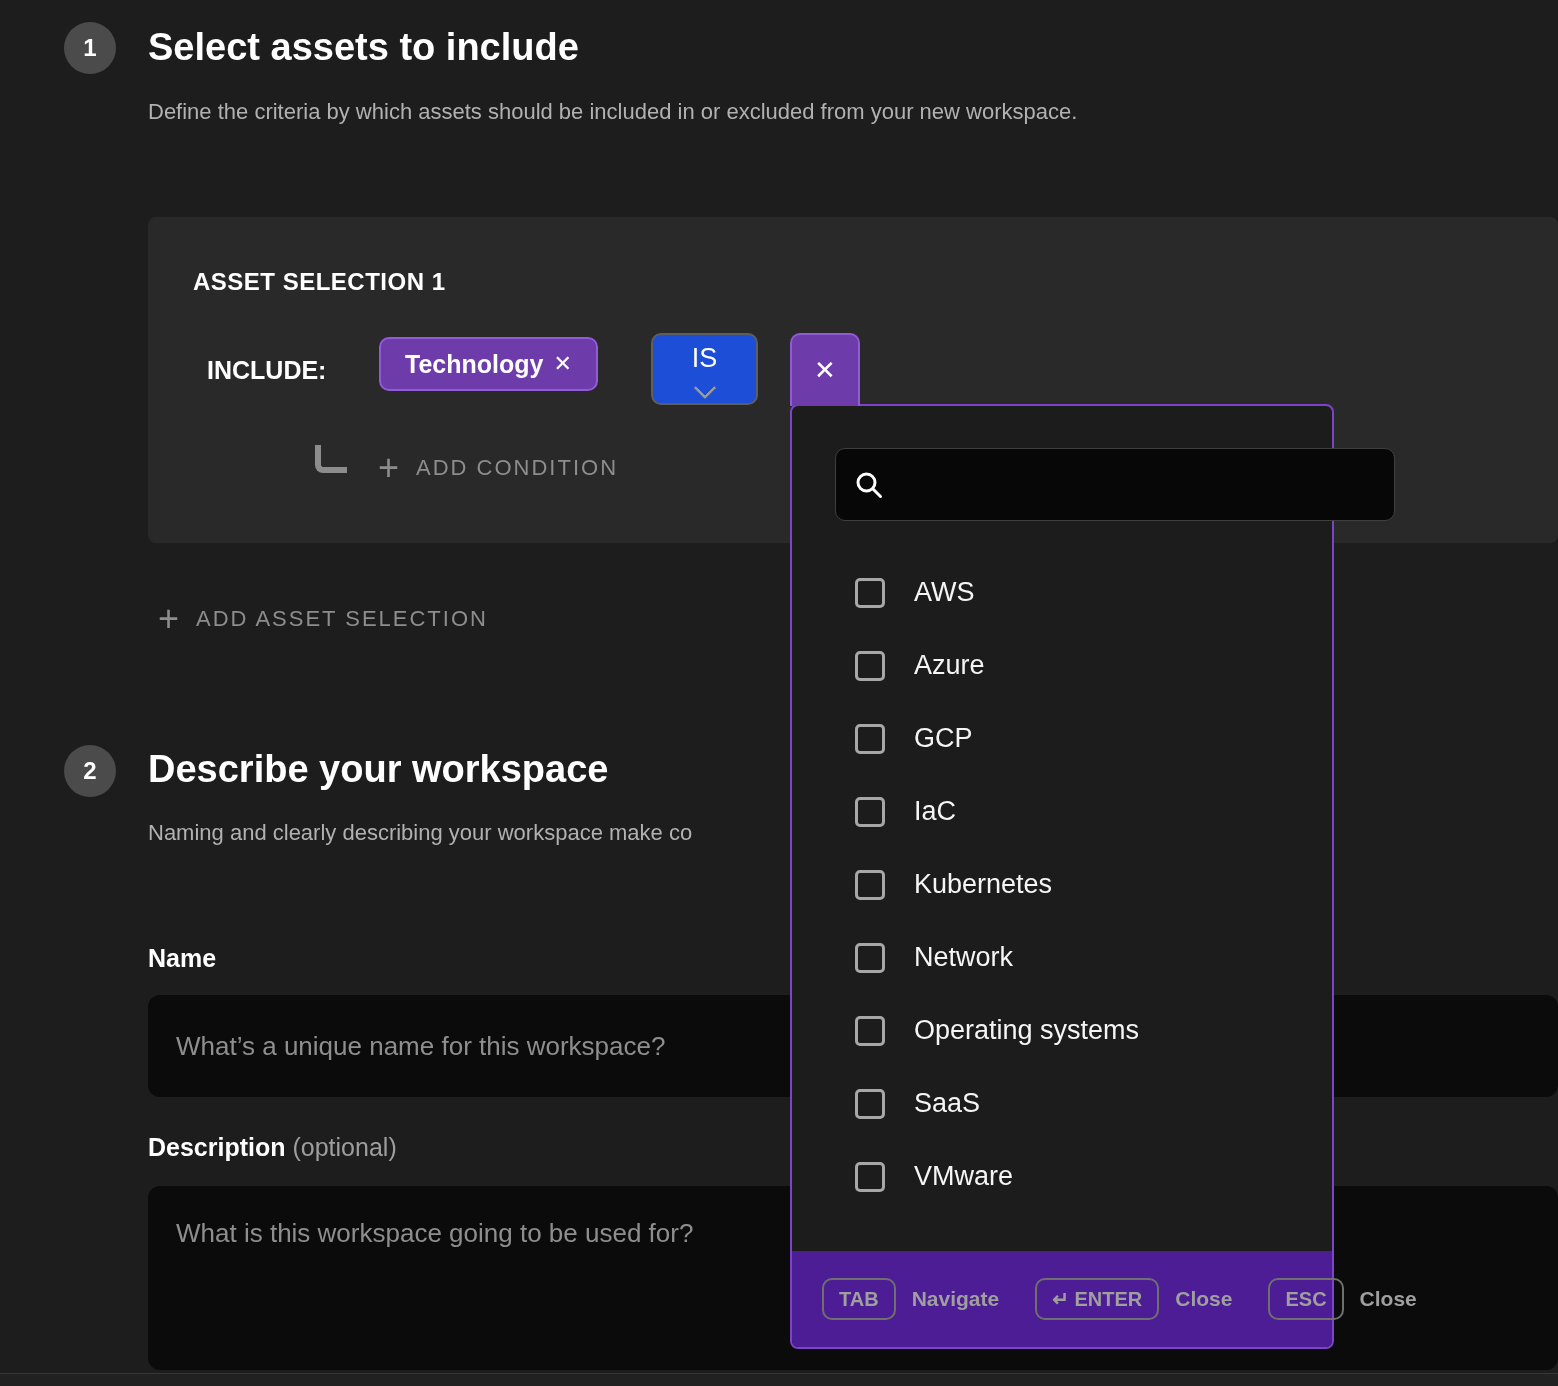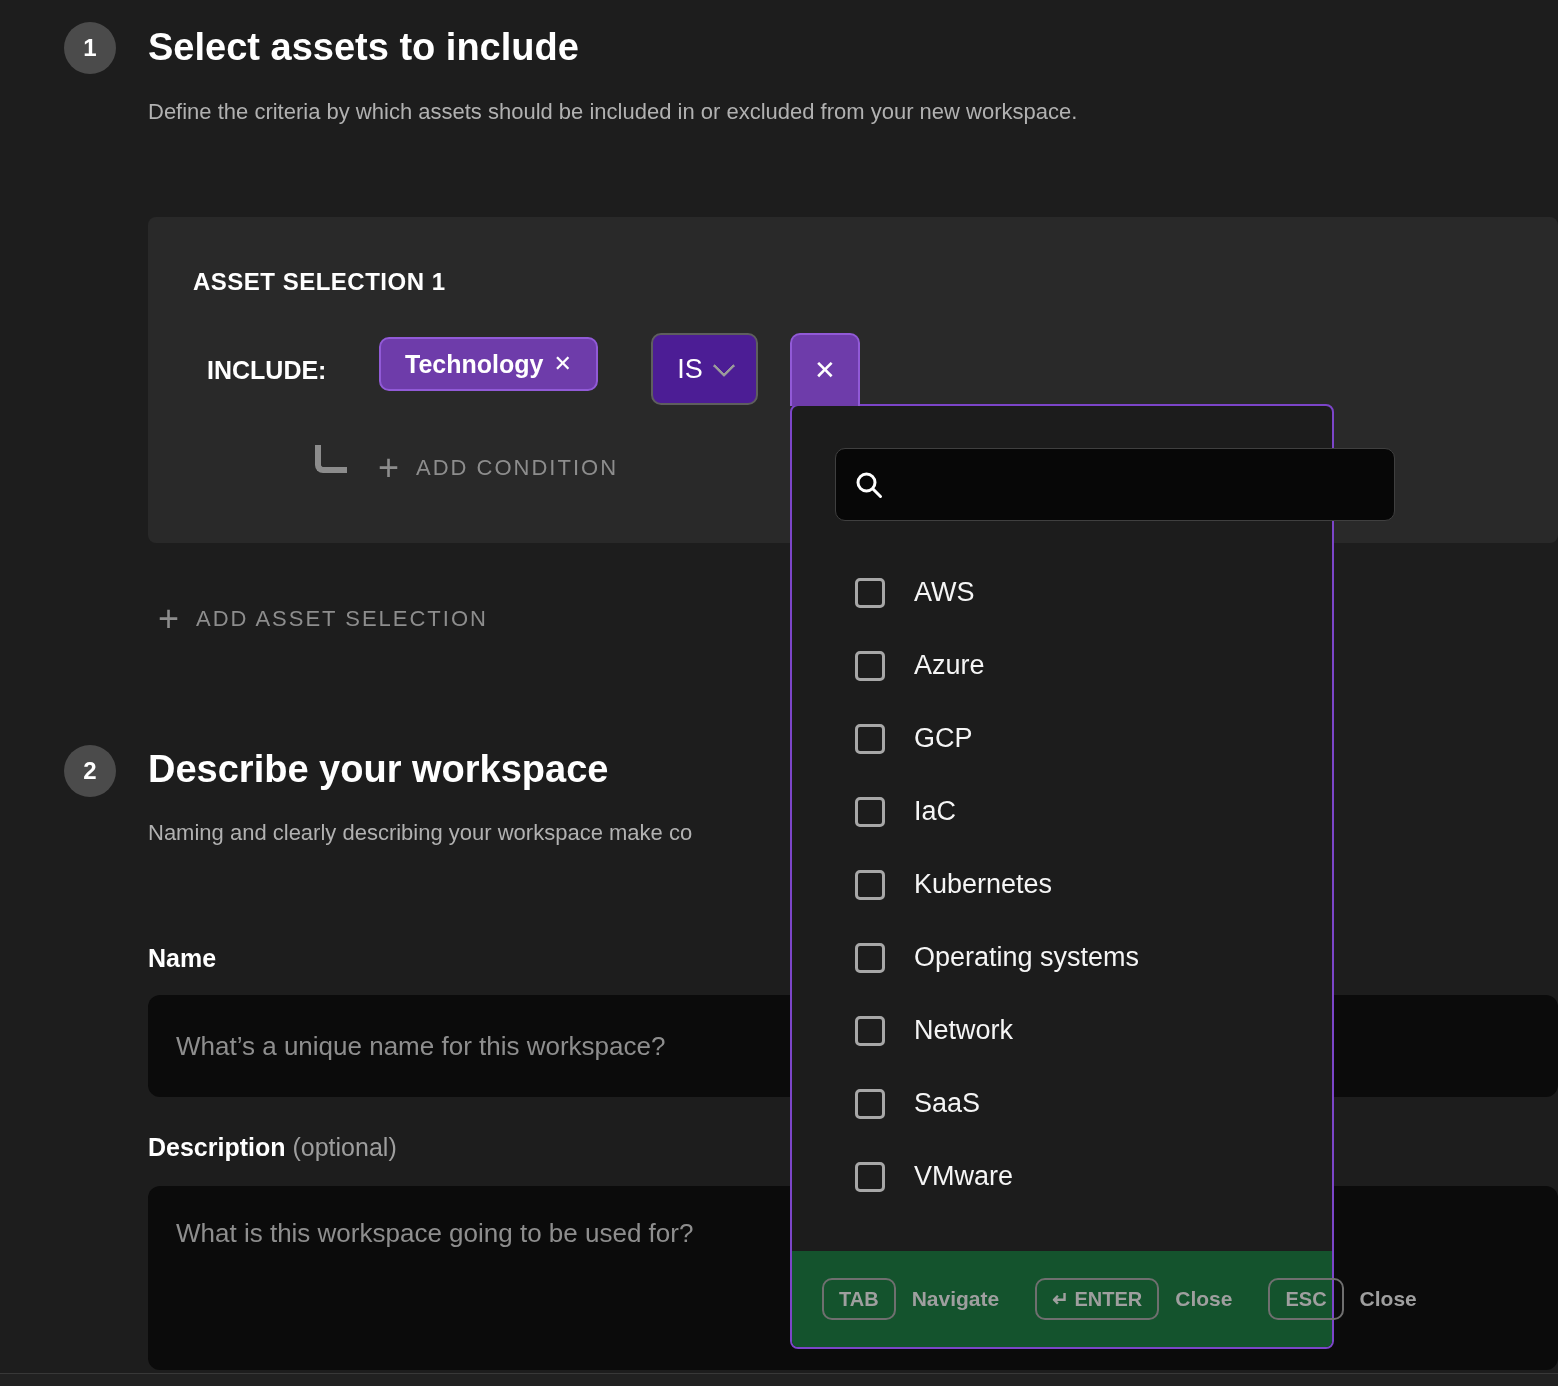--- a/index.html
+++ b/index.html
@@ -32,22 +32,22 @@
   .include-label{position:absolute;left:59px;top:139px;font-size:25px;font-weight:700;color:#fff;}
   .chip{
     position:absolute;left:231px;top:120px;height:54px;box-sizing:border-box;
     background:#6e3caa;border:2px solid #915ad7;border-radius:10px;
     display:flex;align-items:center;padding:0 24px;gap:10px;cursor:pointer;
   }
   .chip-label{font-size:25px;font-weight:600;color:#fff;}
   .chip-x{font-size:22px;color:#fff;line-height:1;}
   .op{
     position:absolute;left:503px;top:116px;width:107px;height:72px;box-sizing:border-box;
-    background:#4c1d95;border:2px solid #5e5e5e;border-radius:10px;
-    display:flex;align-items:center;justify-content:center;gap:13px;cursor:pointer;
+    background:#1d4ed8;border:2px solid #5e5e5e;border-radius:10px;
+    display:flex;align-items:center;justify-content:center;gap:13px;cursor:pointer;flex-direction:column;
   }
   .op-label{font-size:27px;color:#fff;}
   .chev{width:13px;height:13px;border-right:3px solid #9a9a9a;border-bottom:3px solid #9a9a9a;
         transform:rotate(45deg);margin-top:-7px;border-radius:1px;}
   .connector{
     position:absolute;left:167px;top:228px;width:26px;height:22px;
     border-left:6px solid #8c8c8c;border-bottom:6px solid #8c8c8c;
     border-bottom-left-radius:8px;
   }
   .ghost-btn{
@@ -90,21 +90,21 @@
     background:#070707;border:1px solid #3f3f3f;border-radius:10px;
     display:flex;align-items:center;padding:0 18px;gap:14px;
   }
   .search input{flex:1;background:transparent;border:none;outline:none;color:#eee;font-size:26px;font-family:inherit;min-width:0;}
   .opts{position:absolute;left:0;top:150px;width:100%;}
   .opt{height:73px;display:flex;align-items:center;padding-left:63px;gap:29px;cursor:pointer;}
   .cb{width:30px;height:30px;box-sizing:border-box;border:3px solid #a7a7a7;border-radius:5px;flex:none;background:transparent;}
   .opt-label{font-size:27px;color:#f5f5f5;}
   .panel-footer{
     position:absolute;left:0;bottom:0;width:100%;height:96px;box-sizing:border-box;
-    background:#14532d;border-radius:0 0 6px 6px;
+    background:#4c1d95;border-radius:0 0 6px 6px;
     display:flex;align-items:center;padding-left:30px;
   }
   .key{
     height:42px;box-sizing:border-box;border:2px solid #6f6f6f;border-radius:10px;
     display:inline-flex;align-items:center;justify-content:center;padding:0 15px;
     font-size:20px;font-weight:700;color:#9f9f9f;white-space:nowrap;flex:none;
   }
   .key-action{font-size:21px;font-weight:700;color:#9f9f9f;margin-left:16px;margin-right:36px;white-space:nowrap;}
 </style>
 </head>
@@ -177,25 +177,25 @@
     <div class="opt">
       <span class="cb"></span>
       <span class="opt-label">IaC</span>
     </div>
     <div class="opt">
       <span class="cb"></span>
       <span class="opt-label">Kubernetes</span>
     </div>
     <div class="opt">
       <span class="cb"></span>
+      <span class="opt-label">Network</span>
+    </div>
+    <div class="opt">
+      <span class="cb"></span>
       <span class="opt-label">Operating systems</span>
-    </div>
-    <div class="opt">
-      <span class="cb"></span>
-      <span class="opt-label">Network</span>
     </div>
     <div class="opt">
       <span class="cb"></span>
       <span class="opt-label">SaaS</span>
     </div>
     <div class="opt">
       <span class="cb"></span>
       <span class="opt-label">VMware</span>
     </div>
   </div>

